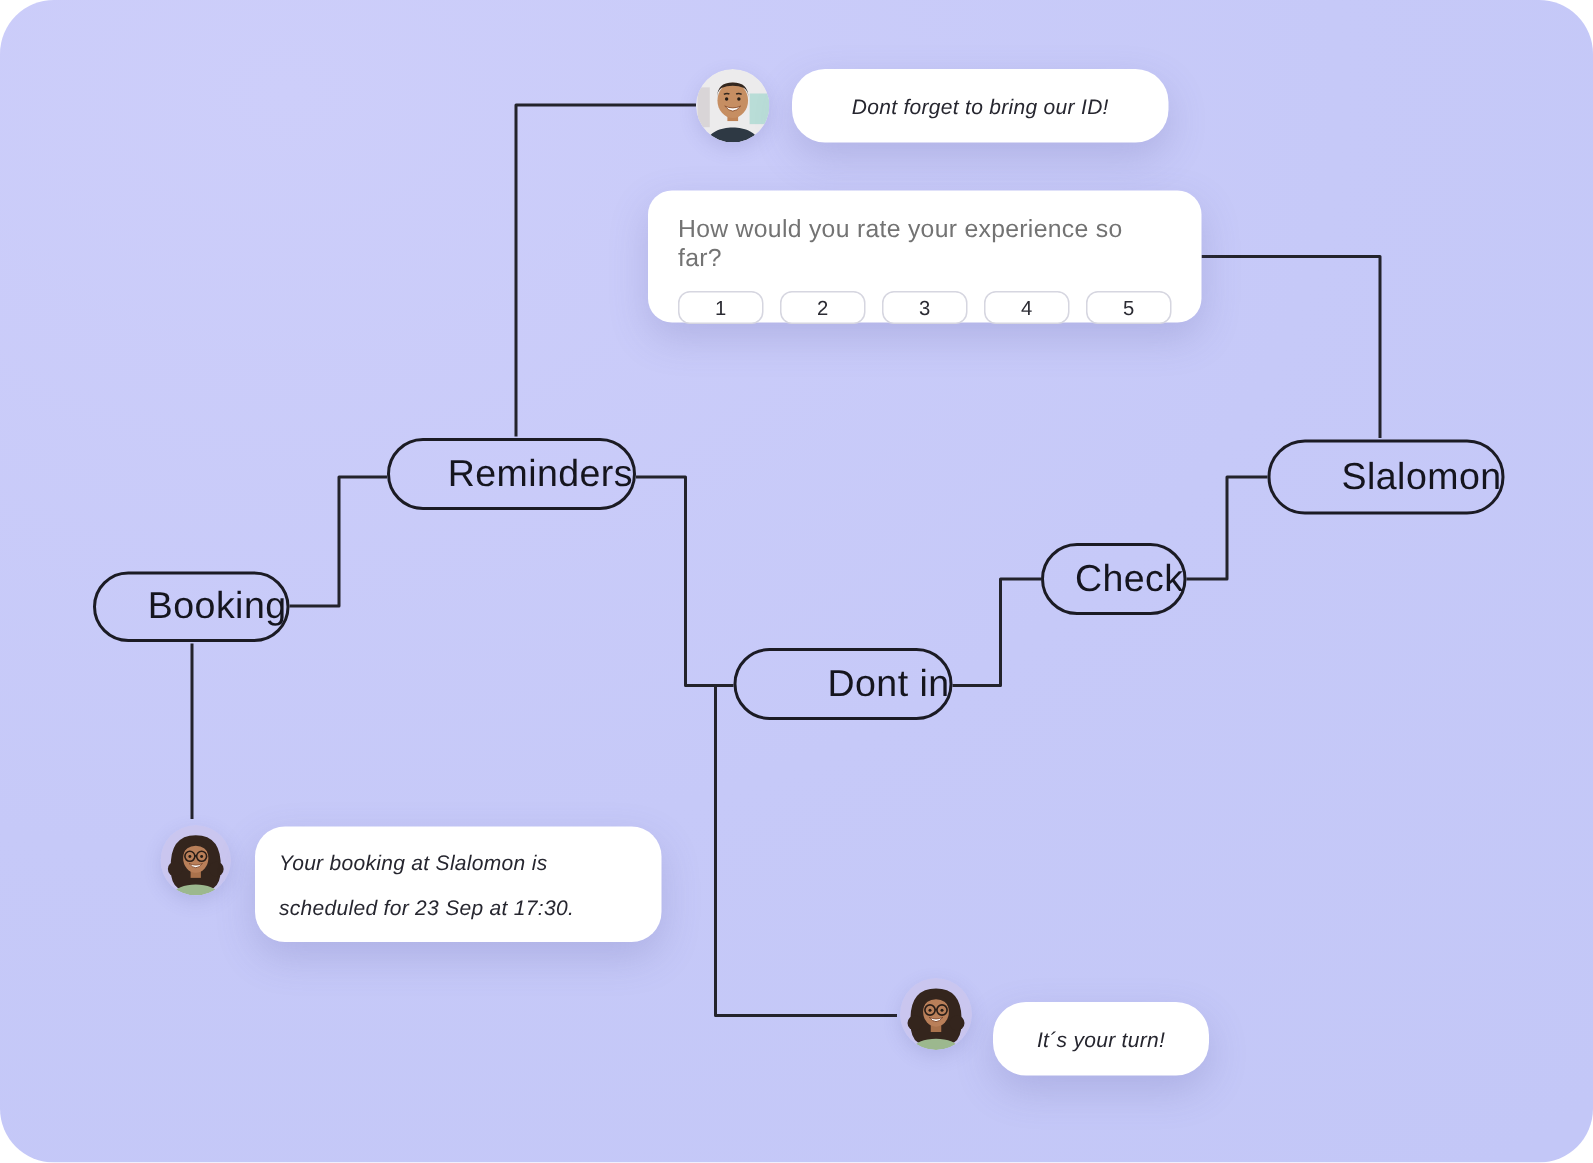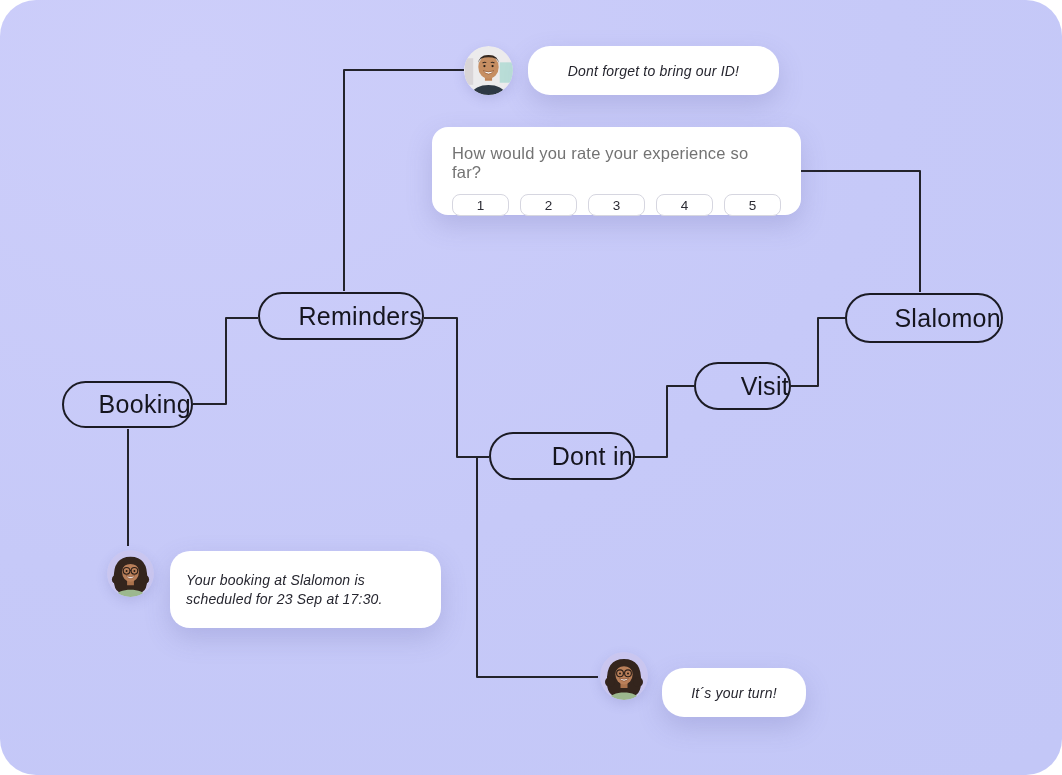--- a/index.html
+++ b/index.html
@@ -24,21 +24,21 @@
   .bubble {
     position:absolute;
     background:#ffffff;
     border-radius:22px;
     box-shadow:0 10px 26px rgba(92,92,160,.22);
     color:#26262f;
     font-size:14px; letter-spacing:.2px;
     display:flex; align-items:center;font-style:italic;
   }
   .bubble.single { justify-content:center; white-space:nowrap; }
-  .bubble.multi { line-height:19px; padding:14px 16px; border-radius:20px; }
+  .bubble.multi { line-height:30px; padding:14px 16px; border-radius:20px; }
   .card {
     position:absolute;
     background:#ffffff;
     border-radius:16px;
     box-shadow:0 10px 26px rgba(92,92,160,.22);
     padding:17px 20px 14px 20px;
   }
   .card .question { font-size:16.5px; letter-spacing:.2px; color:#737373; }
   .card .options { display:flex; gap:11px; margin-top:12px; }
   .card .opt {
@@ -82,21 +82,21 @@
 
   <div class="node" style="left:258px; top:292px; width:166px; height:48px;">
     <span>Reminders</span>
   </div>
 
   <div class="node" style="left:489px; top:432px; width:146px; height:48px;">
     <span>Dont in</span>
   </div>
 
   <div class="node" style="left:694px; top:362px; width:97px; height:48px;">
-    <span>Visit</span>
+    <span>Check</span>
   </div>
 
   <div class="node" style="left:845px; top:293px; width:158px; height:50px;">
     <span>Slalomon</span>
   </div>
 
   <div class="avatar" style="left:464px; top:46px; width:49px; height:49px;">
     <svg viewBox="0 0 48 48" width="49" height="49">
       <defs>
           <clipPath id="cm">

